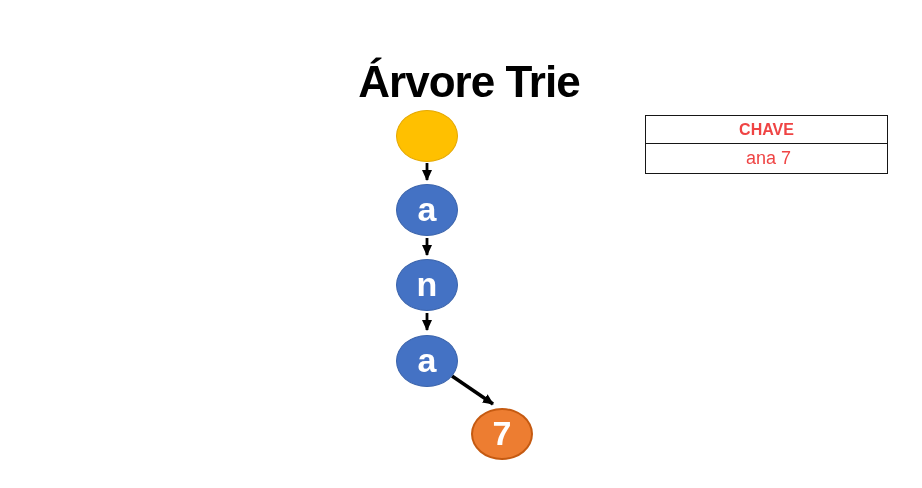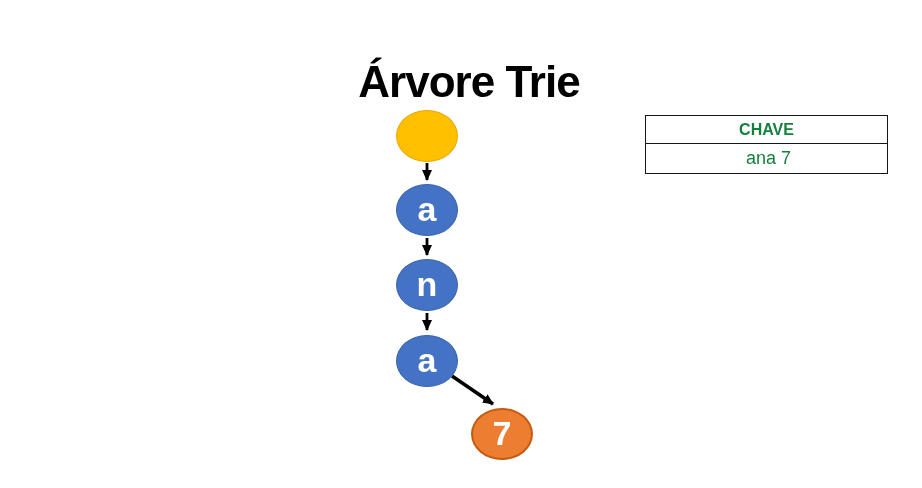--- a/index.html
+++ b/index.html
@@ -53,21 +53,21 @@
   #node-n    { left: 396px; top: 259px; }
   #node-a2   { left: 396px; top: 335px; }
   #node-7    { left: 471px; top: 408px; border-width: 2px; }
 
   .key-table {
     position: absolute;
     left: 645px;
     top: 115px;
     width: 243px;
     border-collapse: collapse;
-    color: #15803d;
+    color: #ef4444;
     table-layout: fixed;
   }
   .key-table th,
   .key-table td {
     border: 1.5px solid #161616;
     background: #ffffff;
   }
   .key-table th {
     height: 27px;
     font-size: 16px;

